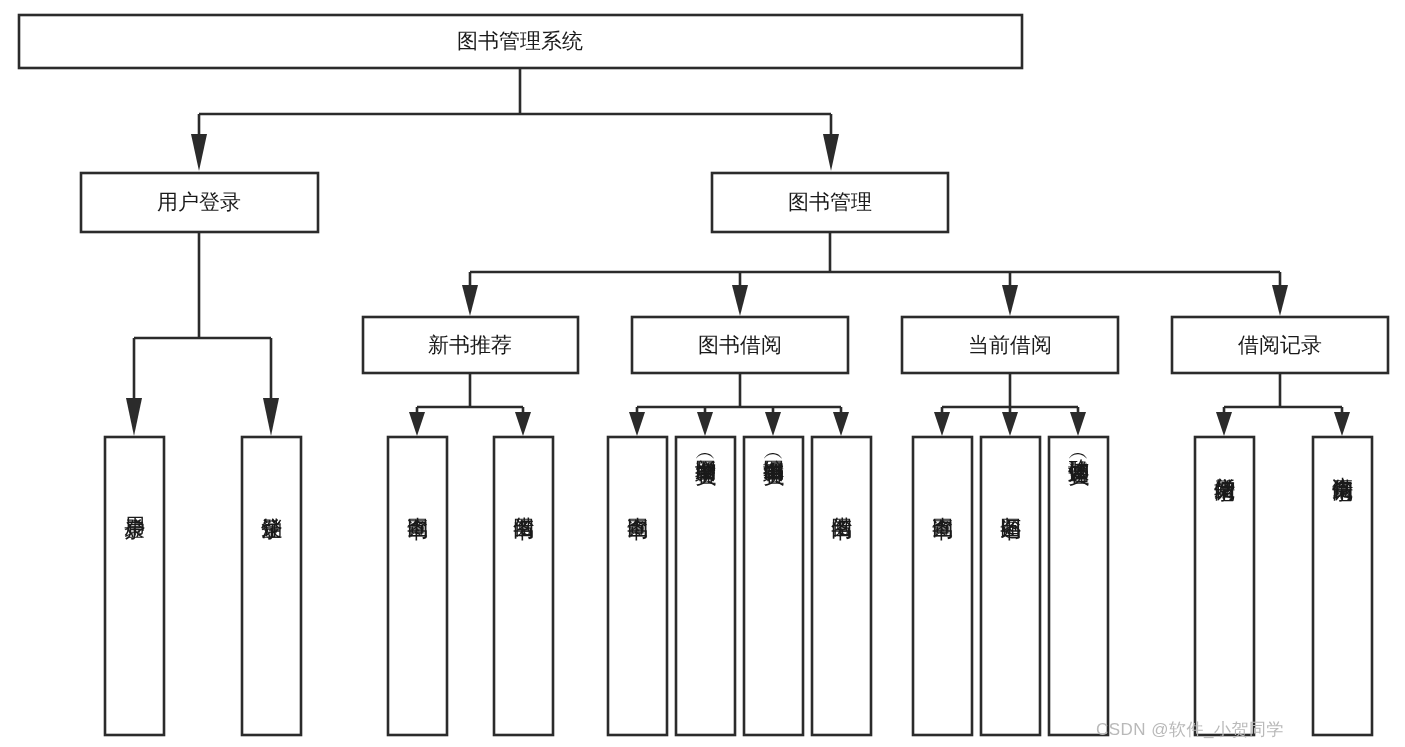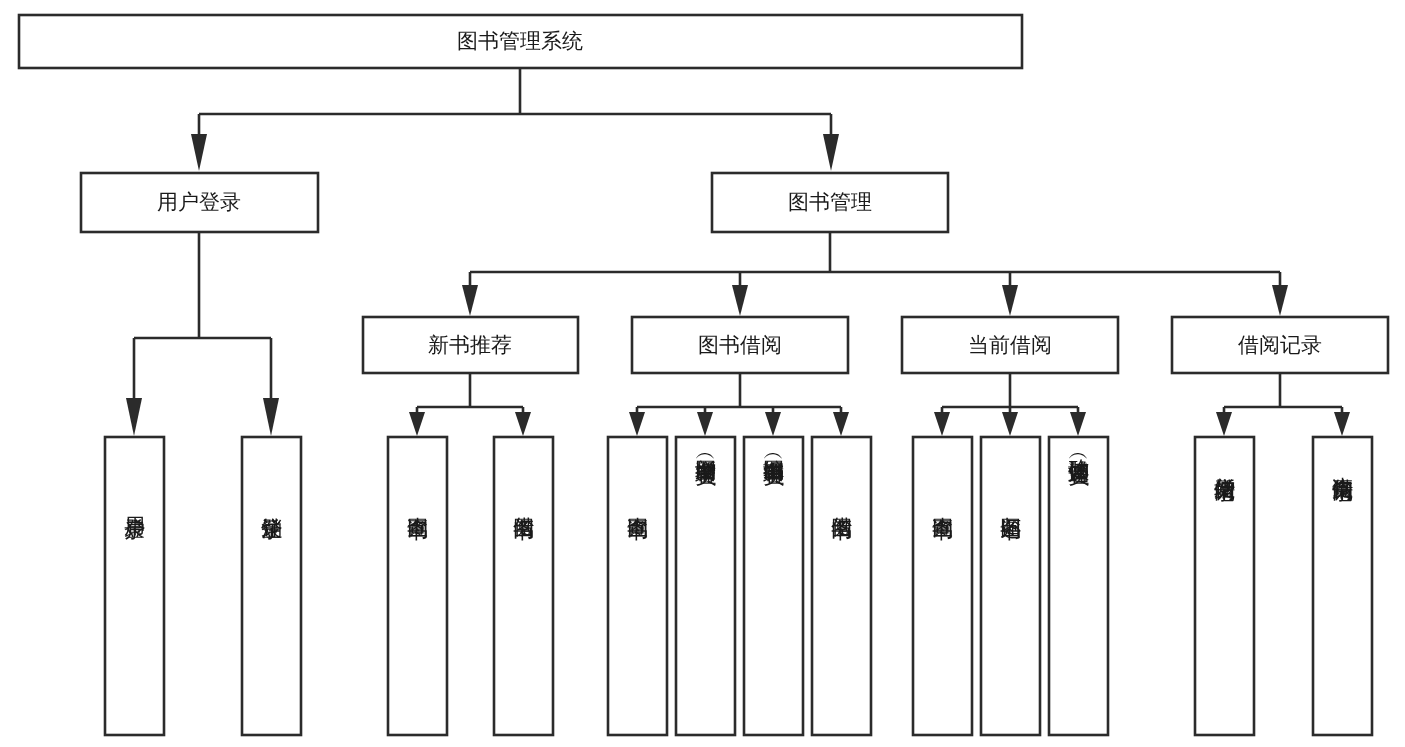--- a/index.html
+++ b/index.html
@@ -249,13 +249,14 @@
     <span class="leaf-label">确认归还（管理员）</span>
   </div>
 
   <div class="leaf-label-wrap" style="left:1195px; top:460px; width:59px; height:275px;">
     <span class="leaf-label">新增借阅记录</span>
   </div>
   <div class="leaf-label-wrap" style="left:1313px; top:460px; width:59px; height:275px;">
     <span class="leaf-label">查询借阅记录</span>
   </div>
 
+  <div class="watermark">CSDN @软件_小贺同学</div>
 </div>
 
 </body></html>

